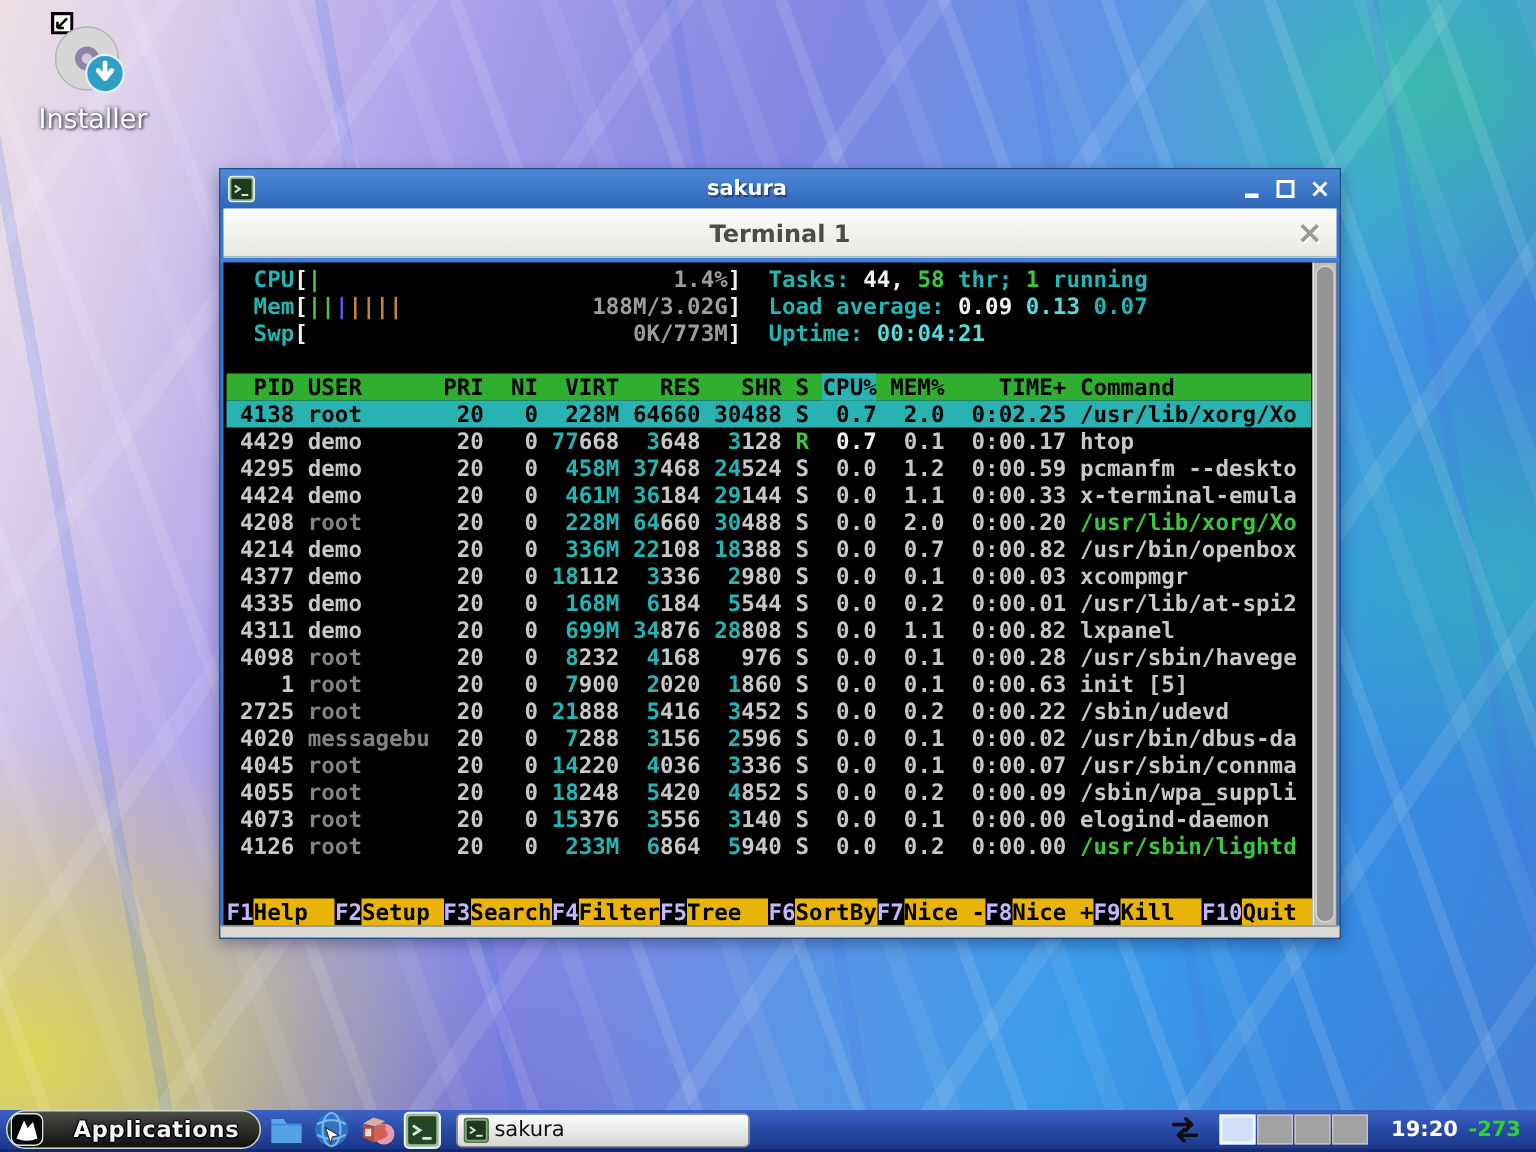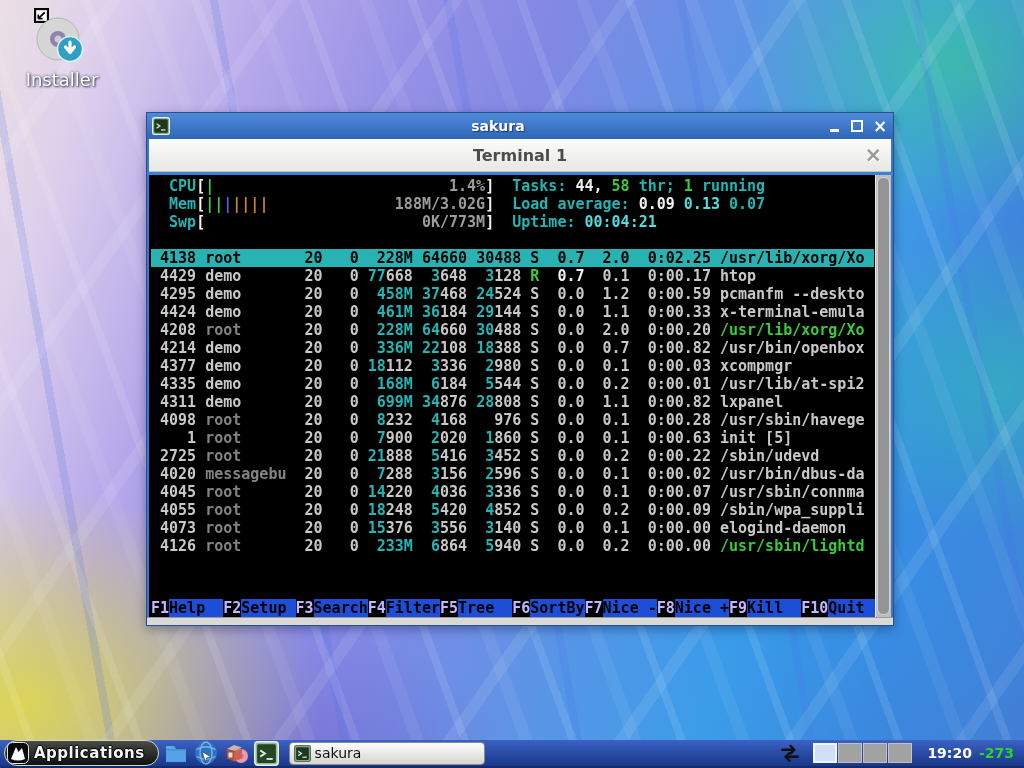--- a/index.html
+++ b/index.html
@@ -54,27 +54,27 @@
   .term-scroll{width:15px;background:#bebeba;border-left:1px solid #e8e8e8;flex:none;display:flex;}
   .scroll-thumb{flex:1;margin:2px 1px;background:#949494;border:1px solid #d6d6d6;border-radius:6px;}
   .bottom-strip{height:7px;background:#d9d9d5;border-top:1px solid #9a9a9a;flex:none;margin:0 -2px;}
   
   .c-cyan{color:#23b4b4;} .c-bcyan{color:#52dcdc;} .c-green{color:#3cc83c;}
   .c-white{color:#c8c8c8;} .c-bwhite{color:#f2f2f2;} .c-gray{color:#9c9c9c;} .c-dim{color:#838383;}
   .bar-green{color:#46c846;} .bar-blue{color:#5858e8;} .bar-orange{color:#c88232;}
   .row-hdr{background:#2fae2f;} .row-hdr span{color:#000;}
   .sort-col{background:#28b4b4;color:#000;}
   .row-sel{background:#28b2b2;} .row-sel span{color:#000;}
-  .fk-key{color:#c4b5fd;} .fk-lbl{background:#1d4ed8;color:#000;}
+  .fk-key{color:#c4b5fd;} .fk-lbl{background:#eab308;color:#000;}
   
   .taskbar{position:absolute;left:0;bottom:0;width:1024px;height:28px;z-index:10;
     background:linear-gradient(#3b62c4,#24459c 65%,#1b3789);border-bottom:2px solid #142a6e;
     display:flex;align-items:center;padding:0 4px;gap:5px;box-sizing:border-box;}
   .apps-btn{height:24px;border-radius:13px;background:linear-gradient(#4c4c46,#101010);border:1px solid #cfdac6;
-    display:flex;align-items:center;gap:5px;padding:0 13px 0 2px;flex:none;}
+    display:flex;align-items:center;gap:20px;padding:0 13px 0 2px;flex:none;}
   .apps-label{color:#f4f8f2;font-weight:bold;font-size:15px;letter-spacing:.5px;
     text-shadow:1px 0 #000,-1px 0 #000,0 1px #000,0 -1px #000,0 0 4px #224;}
   .tb-icon{width:25px;height:25px;flex:none;display:flex;align-items:center;justify-content:center;}
   .task-btn{width:196px;height:23px;background:linear-gradient(#fdfdfd,#d5d5d1);border:1px solid #8a8a8a;border-radius:4px;
     display:flex;align-items:center;gap:4px;padding:0 4px;margin-left:5px;flex:none;box-sizing:border-box;}
   .task-label{font-size:14px;color:#101010;}
   .tb-spacer{flex:1;}
   .pager{display:flex;gap:1px;margin-left:6px;}
   .ws{width:24px;height:20px;background:#a2a2a2;border:1px solid #c2c2c2;box-sizing:border-box;}
   .ws.active{background:#cfe0f8;border:2px solid #f2f7ff;}
@@ -133,20 +133,21 @@
     </div>
 
     <div class="blue-strip"></div>
 
     <div class="term-wrap">
       <div class="term-text" id="term">
           <div class="t-line"><span>  </span><span class="c-cyan">CPU</span><span class="c-bwhite">[</span><span class="bar-green">|</span><span>                          </span><span class="c-gray">1.4%</span><span class="c-bwhite">]</span><span>  </span><span class="c-cyan">Tasks: </span><span class="c-bwhite">44, </span><span class="c-green">58</span><span class="c-cyan"> thr; </span><span class="c-green">1</span><span class="c-cyan"> running</span></div>
           <div class="t-line"><span>  </span><span class="c-cyan">Mem</span><span class="c-bwhite">[</span><span class="bar-green">|</span><span class="bar-green">|</span><span class="bar-blue">|</span><span class="bar-orange">|</span><span class="bar-orange">|</span><span class="bar-orange">|</span><span class="bar-orange">|</span><span>              </span><span class="c-gray">188M/3.02G</span><span class="c-bwhite">]</span><span>  </span><span class="c-cyan">Load average: </span><span class="c-bwhite">0.09 </span><span class="c-bcyan">0.13 </span><span class="c-cyan">0.07</span></div>
           <div class="t-line"><span>  </span><span class="c-cyan">Swp</span><span class="c-bwhite">[</span><span>                        </span><span class="c-gray">0K/773M</span><span class="c-bwhite">]</span><span>  </span><span class="c-cyan">Uptime: </span><span class="c-bcyan">00:04:21</span></div>
           <div class="t-line"></div>
+          <div class="t-line row-hdr"><span>  PID USER      PRI  NI  VIRT   RES   SHR S </span><span class="sort-col">CPU%</span><span> MEM%    TIME+ Command          </span></div>
           <div class="t-line row-sel"><span> 4138</span><span> </span><span>root     </span><span> </span><span> 20   0 </span><span> 228M</span><span> </span><span>64</span><span>660</span><span> </span><span>30</span><span>488</span><span> </span><span>S</span><span> </span><span> 0.7</span><span> </span><span> 2.0</span><span> </span><span> 0:02.25</span><span> </span><span>/usr/lib/xorg/Xo  </span></div>
           <div class="t-line"><span class="c-white"> 4429</span><span> </span><span class="c-white">demo     </span><span> </span><span class="c-white"> 20   0 </span><span class="c-cyan">77</span><span class="c-white">668</span><span> </span><span class="c-cyan"> 3</span><span class="c-white">648</span><span> </span><span class="c-cyan"> 3</span><span class="c-white">128</span><span> </span><span class="c-green">R</span><span> </span><span class="c-bwhite"> 0.7</span><span> </span><span class="c-white"> 0.1</span><span> </span><span class="c-white"> 0:00.17</span><span> </span><span class="c-white">htop              </span></div>
           <div class="t-line"><span class="c-white"> 4295</span><span> </span><span class="c-white">demo     </span><span> </span><span class="c-white"> 20   0 </span><span class="c-cyan"> 458M</span><span> </span><span class="c-cyan">37</span><span class="c-white">468</span><span> </span><span class="c-cyan">24</span><span class="c-white">524</span><span> </span><span class="c-white">S</span><span> </span><span class="c-white"> 0.0</span><span> </span><span class="c-white"> 1.2</span><span> </span><span class="c-white"> 0:00.59</span><span> </span><span class="c-white">pcmanfm --deskto  </span></div>
           <div class="t-line"><span class="c-white"> 4424</span><span> </span><span class="c-white">demo     </span><span> </span><span class="c-white"> 20   0 </span><span class="c-cyan"> 461M</span><span> </span><span class="c-cyan">36</span><span class="c-white">184</span><span> </span><span class="c-cyan">29</span><span class="c-white">144</span><span> </span><span class="c-white">S</span><span> </span><span class="c-white"> 0.0</span><span> </span><span class="c-white"> 1.1</span><span> </span><span class="c-white"> 0:00.33</span><span> </span><span class="c-white">x-terminal-emula  </span></div>
           <div class="t-line"><span class="c-white"> 4208</span><span> </span><span class="c-dim">root     </span><span> </span><span class="c-white"> 20   0 </span><span class="c-cyan"> 228M</span><span> </span><span class="c-cyan">64</span><span class="c-white">660</span><span> </span><span class="c-cyan">30</span><span class="c-white">488</span><span> </span><span class="c-white">S</span><span> </span><span class="c-white"> 0.0</span><span> </span><span class="c-white"> 2.0</span><span> </span><span class="c-white"> 0:00.20</span><span> </span><span class="c-green">/usr/lib/xorg/Xo  </span></div>
           <div class="t-line"><span class="c-white"> 4214</span><span> </span><span class="c-white">demo     </span><span> </span><span class="c-white"> 20   0 </span><span class="c-cyan"> 336M</span><span> </span><span class="c-cyan">22</span><span class="c-white">108</span><span> </span><span class="c-cyan">18</span><span class="c-white">388</span><span> </span><span class="c-white">S</span><span> </span><span class="c-white"> 0.0</span><span> </span><span class="c-white"> 0.7</span><span> </span><span class="c-white"> 0:00.82</span><span> </span><span class="c-white">/usr/bin/openbox  </span></div>
           <div class="t-line"><span class="c-white"> 4377</span><span> </span><span class="c-white">demo     </span><span> </span><span class="c-white"> 20   0 </span><span class="c-cyan">18</span><span class="c-white">112</span><span> </span><span class="c-cyan"> 3</span><span class="c-white">336</span><span> </span><span class="c-cyan"> 2</span><span class="c-white">980</span><span> </span><span class="c-white">S</span><span> </span><span class="c-white"> 0.0</span><span> </span><span class="c-white"> 0.1</span><span> </span><span class="c-white"> 0:00.03</span><span> </span><span class="c-white">xcompmgr          </span></div>
           <div class="t-line"><span class="c-white"> 4335</span><span> </span><span class="c-white">demo     </span><span> </span><span class="c-white"> 20   0 </span><span class="c-cyan"> 168M</span><span> </span><span class="c-cyan"> 6</span><span class="c-white">184</span><span> </span><span class="c-cyan"> 5</span><span class="c-white">544</span><span> </span><span class="c-white">S</span><span> </span><span class="c-white"> 0.0</span><span> </span><span class="c-white"> 0.2</span><span> </span><span class="c-white"> 0:00.01</span><span> </span><span class="c-white">/usr/lib/at-spi2  </span></div>
           <div class="t-line"><span class="c-white"> 4311</span><span> </span><span class="c-white">demo     </span><span> </span><span class="c-white"> 20   0 </span><span class="c-cyan"> 699M</span><span> </span><span class="c-cyan">34</span><span class="c-white">876</span><span> </span><span class="c-cyan">28</span><span class="c-white">808</span><span> </span><span class="c-white">S</span><span> </span><span class="c-white"> 0.0</span><span> </span><span class="c-white"> 1.1</span><span> </span><span class="c-white"> 0:00.82</span><span> </span><span class="c-white">lxpanel           </span></div>
           <div class="t-line"><span class="c-white"> 4098</span><span> </span><span class="c-dim">root     </span><span> </span><span class="c-white"> 20   0 </span><span class="c-cyan"> 8</span><span class="c-white">232</span><span> </span><span class="c-cyan"> 4</span><span class="c-white">168</span><span> </span><span class="c-white">  976</span><span> </span><span class="c-white">S</span><span> </span><span class="c-white"> 0.0</span><span> </span><span class="c-white"> 0.1</span><span> </span><span class="c-white"> 0:00.28</span><span> </span><span class="c-white">/usr/sbin/havege  </span></div>

